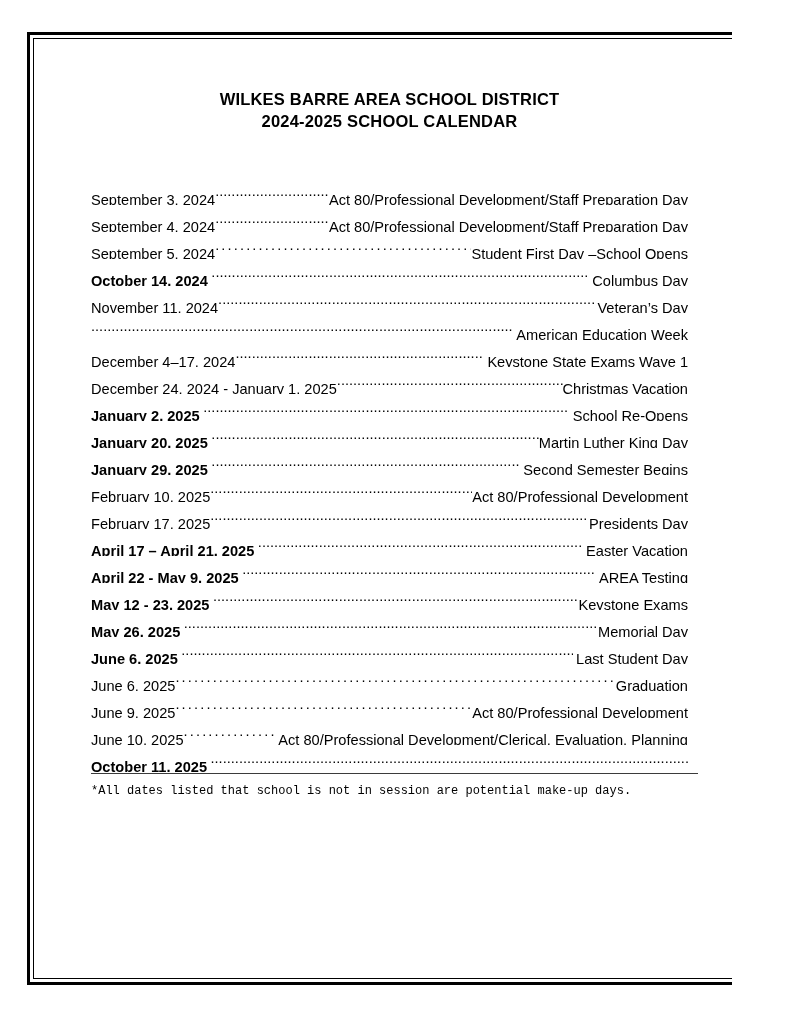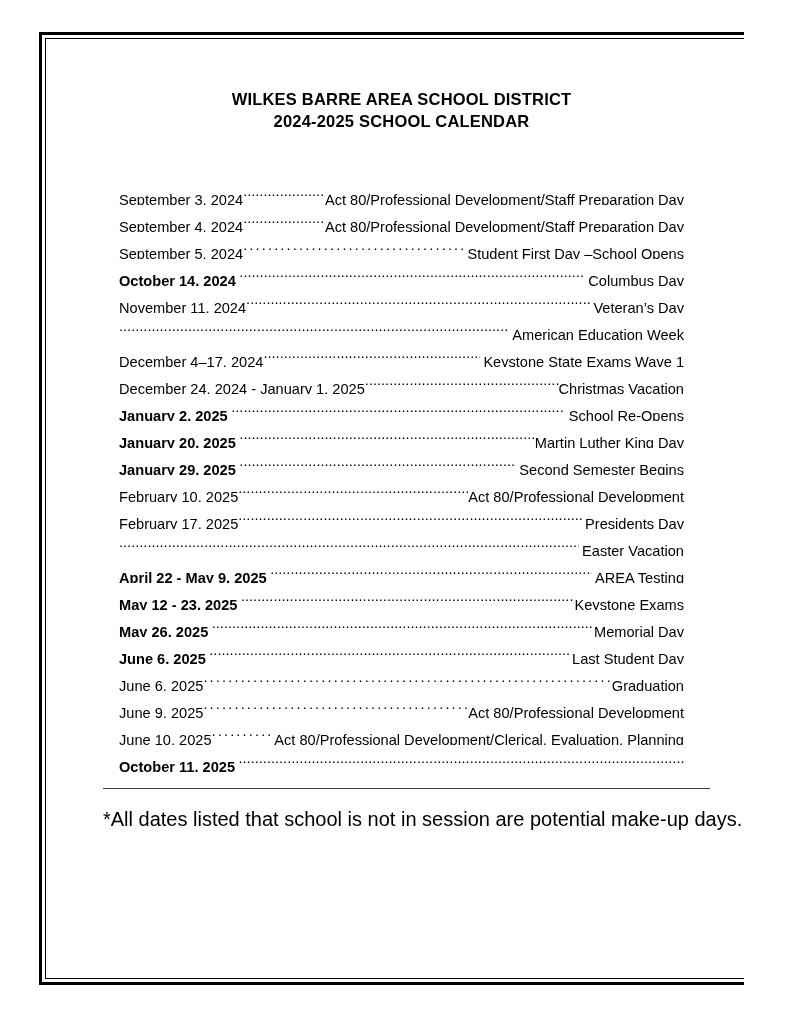--- a/index.html
+++ b/index.html
@@ -11,21 +11,21 @@
     width: 791px;
     height: 1024px;
     font-family: "Liberation Sans", sans-serif;
     color: #000000;
     -webkit-font-smoothing: antialiased;
   }
 
   
   .page {
     position: absolute;
-    left: 12px;
+    left: 0;
     top: 0;
     width: 732px;
     height: 1024px;
     background: #ffffff;
     overflow: hidden;
   }
   .border-outer {
     position: absolute;
     left: 27px;
     top: 32px;
@@ -61,21 +61,21 @@
     letter-spacing: 0.2px;
     margin: 0;
   }
   .doc-title .title-line {
     display: block;
     white-space: nowrap;
   }
 
   
   .entries {
-    margin: 16px;
+    margin: 0;
     padding: 0;
     list-style: none;
     margin-top: 46px;
   }
   .entry {
     display: flex;
     align-items: baseline;
     width: 100%;
     font-size: 14.6px;
     line-height: 27px;
@@ -120,24 +120,25 @@
   .list-rule {
     width: 607px;
     height: 0;
     border-top: 1.4px solid #3b3b3b;
     margin-top: 1px;
     margin-left: 0;
   }
 
   
   .footnote {
-    font-size: 20px;
+    font-size: 12px;
     line-height: 24px;
-    margin-top: 18px;
+    margin-top: 5px;
     white-space: nowrap;
+    font-family: Liberation Mono, monospace;
   }
 </style>
 </head>
 <body>
 
 <div class="page">
 
   <div class="border-outer"></div>
   <div class="border-inner"></div>
 
@@ -207,20 +208,21 @@
           <span class="entry-date">February 10, 2025</span>
           <span class="entry-leader"></span>
           <span class="entry-desc">Act 80/Professional Development</span>
         </li>
         <li class="entry gap-right">
           <span class="entry-date">February 17, 2025</span>
           <span class="entry-leader"></span>
           <span class="entry-desc">Presidents Day</span>
         </li>
         <li class="entry gap-left gap-right">
+          <span class="entry-date">April 17 – April 21, 2025</span>
           <span class="entry-leader"></span>
           <span class="entry-desc">Easter Vacation</span>
         </li>
         <li class="entry gap-left gap-right">
           <span class="entry-date">April 22 - May 9, 2025</span>
           <span class="entry-leader"></span>
           <span class="entry-desc">AREA Testing</span>
         </li>
         <li class="entry gap-left">
           <span class="entry-date">May 12 - 23, 2025</span>

